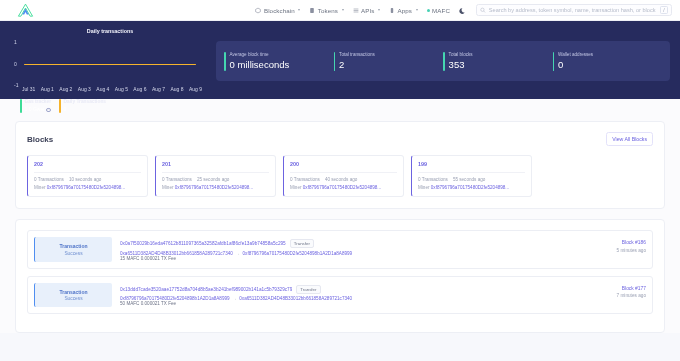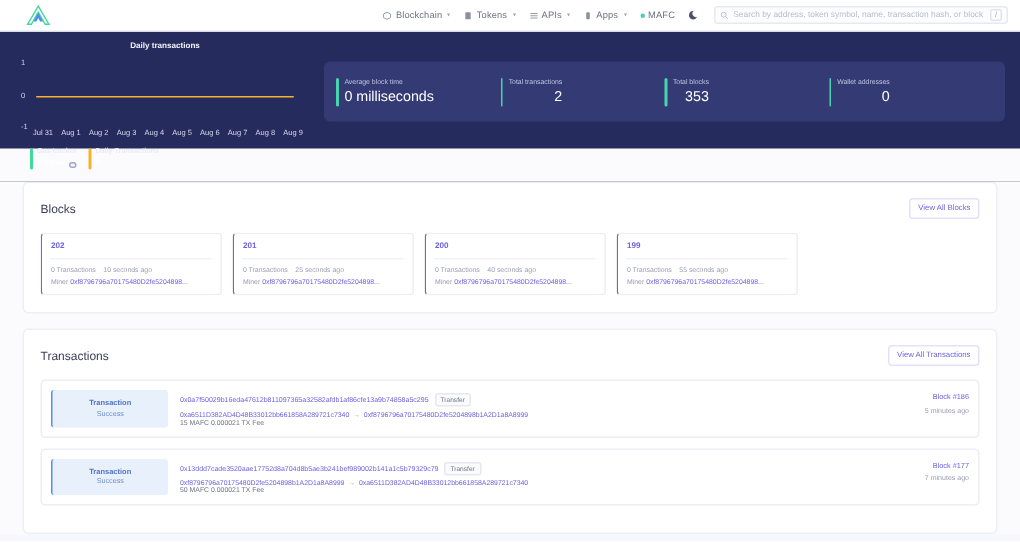--- a/index.html
+++ b/index.html
@@ -97,30 +97,30 @@
   .stats-card {
     flex: 1; z-index: 2;
     background: #343a73; border-radius: 4px;
     margin-top: 13px; height: 40px;
     display: flex; align-items: center;
     padding: 0 8px; gap: 0;
   }
   .stat { display: flex; gap: 4px; flex: 1; }
   .stat-bar { width: 1.6px; height: 19px; background: #45d6b0; border-radius: 1px; flex: none; }
   .stat-label { font-size: 4.6px; color: #c2c6e4; white-space: nowrap; }
-  .stat-value { font-size: 9.5px; color: #ffffff; margin-top: 2px; white-space: nowrap; font-weight: 300; text-align: right; }
+  .stat-value { font-size: 9.5px; color: #ffffff; margin-top: 2px; white-space: nowrap; font-weight: 300; }
 
   
   .content { padding: 0 15px; background: #fbfbfd; }
   .panel {
     background: #ffffff; border: 1px solid #edeff5; border-radius: 4px;
     padding: 10px 11px 11px 11px; margin-bottom: 10px;
   }
   .panel-head { display: flex; align-items: center; margin-bottom: 9px; }
-  .panel-title { font-size: 8px; color: #3b3f56; }
+  .panel-title { font-size: 8px; color: #3b3f56; font-weight: bold; }
   .view-all {
     margin-left: auto;
     font-size: 5.2px; color: #6c63e0;
     border: 1px solid #e3e2fa; border-radius: 2.5px;
     padding: 3px 5px; background: #fff; white-space: nowrap;
   }
 
   .blocks-row { display: flex; gap: 7px; overflow: hidden; }
   .block-card {
     width: 121px; flex: none;
@@ -370,24 +370,20 @@
           <div class="block-miner">
             <span>Miner</span>
             <b>0xf8796796a70175480D2fe5204898...</b>
           </div>
         </div>
 
       </div>
     </div>
 
     <div class="panel">
-      <div class="panel-head">
-        <div class="panel-title">Transactions</div>
-        <div class="view-all">View All Transactions</div>
-      </div>
 
       <div class="tx-row">
         <div class="tx-badge">
           <div class="tx-badge-t">Transaction</div>
           <div class="tx-badge-s">Success</div>
         </div>
         <div class="tx-mid">
           <div class="tx-line">
             <span class="tx-hash">0x0a7f50029b16eda47612b811097365a32582afdb1af86cfe13a9b74858a5c295</span>
             <span class="tx-tag">Transfer</span>

